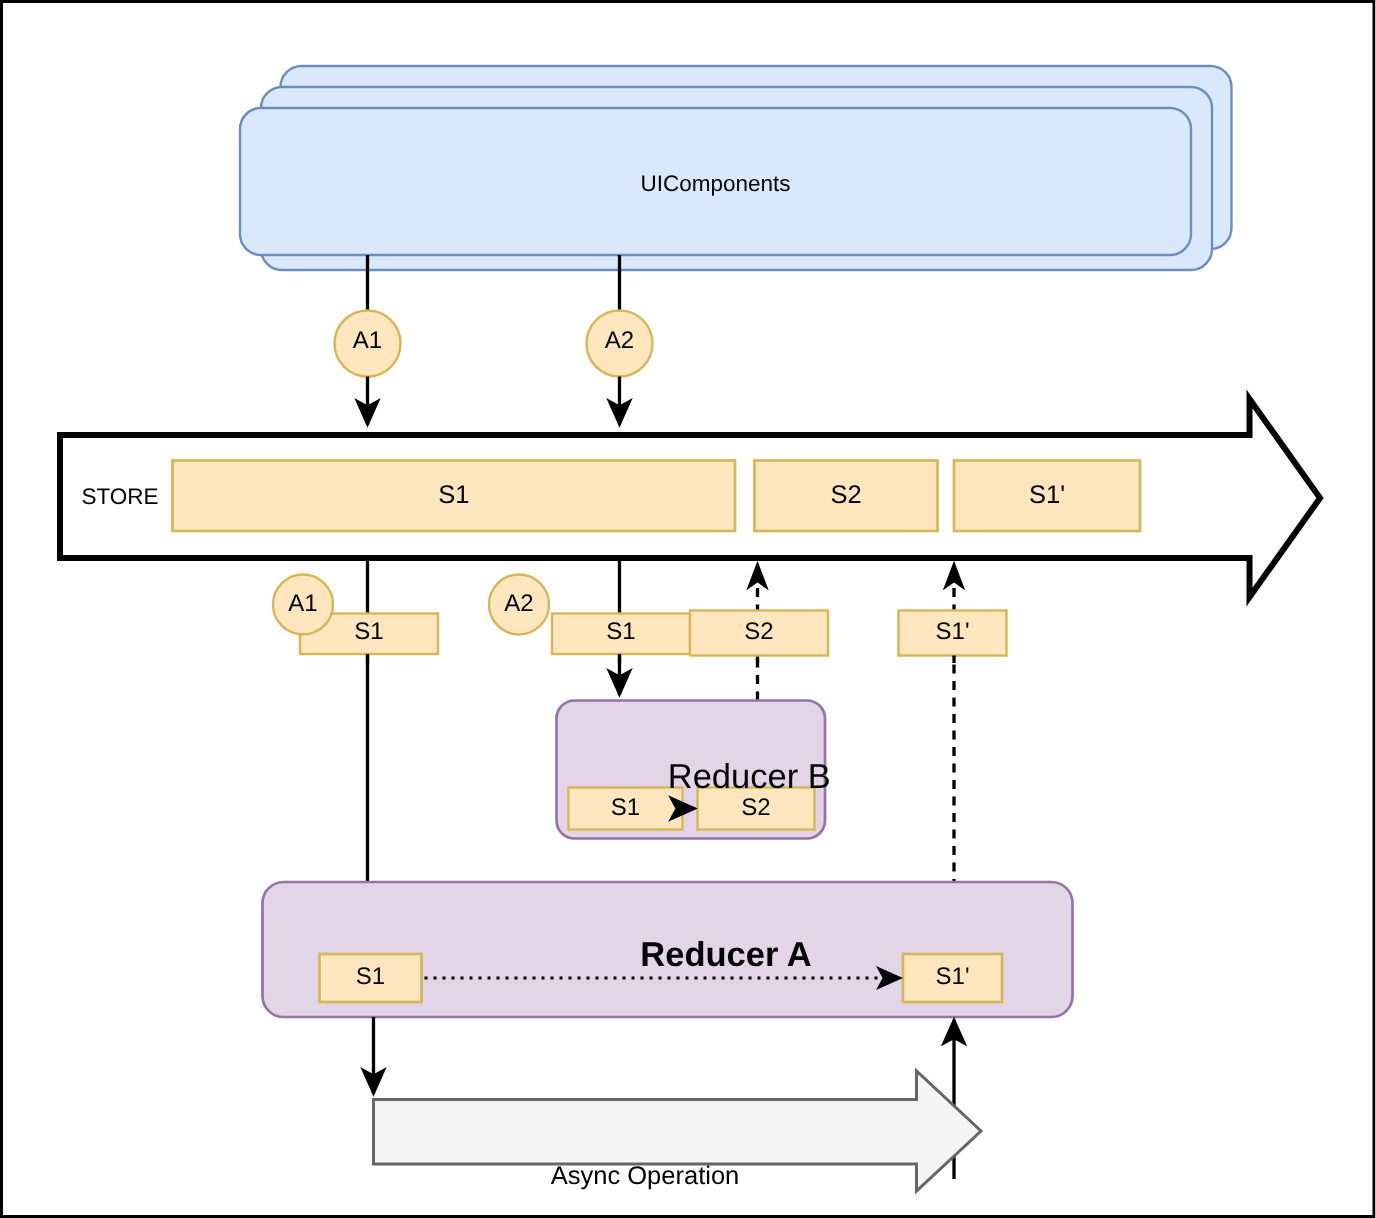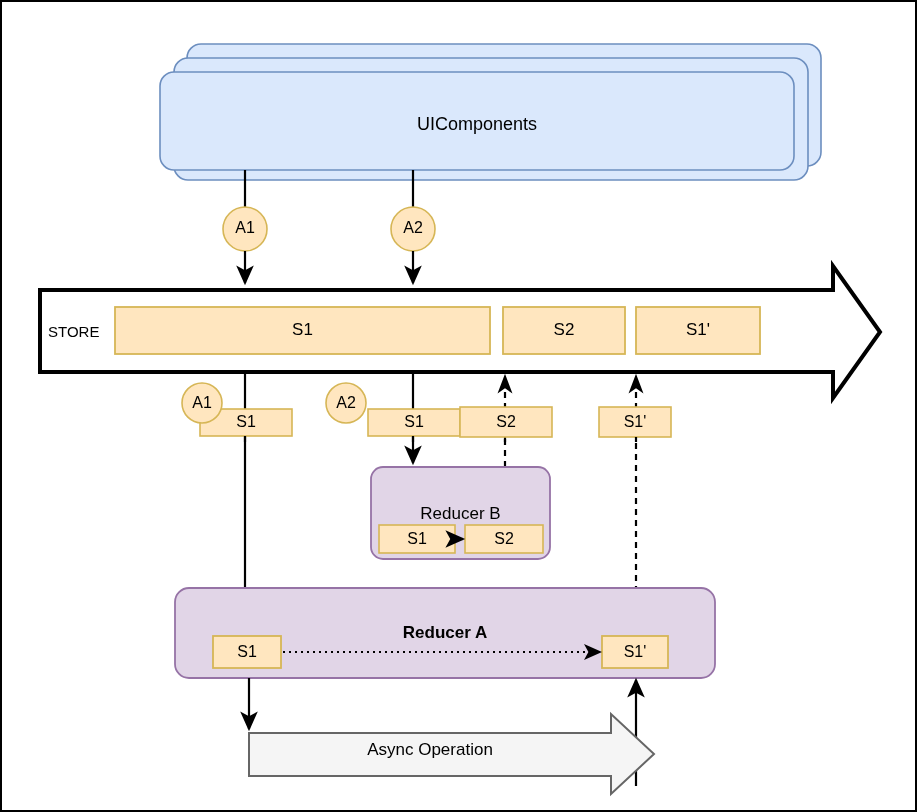--- a/index.html
+++ b/index.html
@@ -29,33 +29,34 @@
   }
   .lbl {
     position: absolute;
     font-family: "Liberation Sans", sans-serif;
     color: #000000;
     white-space: nowrap;
     text-align: center;
     pointer-events: none;
   }
   .lbl-ui {
-    font-size: 18px;
+    font-size: 15px;
   }
   .lbl-store {
     font-size: 15px;
   }
   .lbl-state {
     font-size: 17px;
   }
   .lbl-action {
     font-size: 16px;
   }
   .lbl-reducer {
-    font-size: 17px;
+    font-size: 23px;
+    padding-left: 39px;
   }
   .lbl-async {
     font-size: 17px;
   }
   .lbl-small {
     font-size: 16px;
   }
 </style>
 </head>
 <body>
@@ -126,21 +127,21 @@
 
     <line x1="247" y1="676" x2="247" y2="727" stroke="#000000" stroke-width="2.2" marker-end="url(#arrowSolid)"></line>
     <line x1="634" y1="784" x2="634" y2="678" stroke="#000000" stroke-width="2.2" marker-end="url(#arrowSolid)"></line>
 
     <path d="M 247,731 L 609,731 L 609,712 L 652,752 L 609,792 L 609,774 L 247,774 Z" fill="#f5f5f5" stroke="#666666" stroke-width="2"></path>
 
   </svg>
 
   <div class="lbl lbl-ui" style="left:158px; top:112px; width:634px;">UIComponents</div>
 
-  <div class="lbl lbl-store" style="left:46px; top:321px; width:64px; text-align:left;">STORE</div>
+  <div class="lbl lbl-store" style="left:46px; top:321px; width:64px; text-align:center;">STORE</div>
 
   <div class="lbl lbl-state" style="left:113px; top:318px; width:375px;">S1</div>
   <div class="lbl lbl-state" style="left:501px; top:318px; width:122px;">S2</div>
   <div class="lbl lbl-state" style="left:634px; top:318px; width:124px;">S1'</div>
 
   <div class="lbl lbl-action" style="left:221px; top:217px; width:44px;">A1</div>
   <div class="lbl lbl-action" style="left:389px; top:217px; width:44px;">A2</div>
 
   <div class="lbl lbl-small" style="left:180px; top:392px; width:40px;">A1</div>
   <div class="lbl lbl-small" style="left:324px; top:392px; width:40px;">A2</div>
@@ -151,15 +152,15 @@
   <div class="lbl lbl-small" style="left:597px; top:411px; width:72px;">S1'</div>
 
   <div class="lbl lbl-reducer" style="left:369px; top:502px; width:179px;">Reducer B</div>
   <div class="lbl lbl-small" style="left:377px; top:528px; width:76px;">S1</div>
   <div class="lbl lbl-small" style="left:463px; top:528px; width:78px;">S2</div>
 
   <div class="lbl lbl-reducer" style="left:173px; top:621px; width:540px;font-weight:bold;">Reducer A</div>
   <div class="lbl lbl-small" style="left:211px; top:641px; width:68px;">S1</div>
   <div class="lbl lbl-small" style="left:600px; top:641px; width:66px;">S1'</div>
 
-  <div class="lbl lbl-async" style="left:247px; top:738px; width:362px;text-align:center;">Async Operation</div>
+  <div class="lbl lbl-async" style="left:247px; top:772px; width:362px;text-align:center;">Async Operation</div>
 
 </div>
 
 </body></html>

